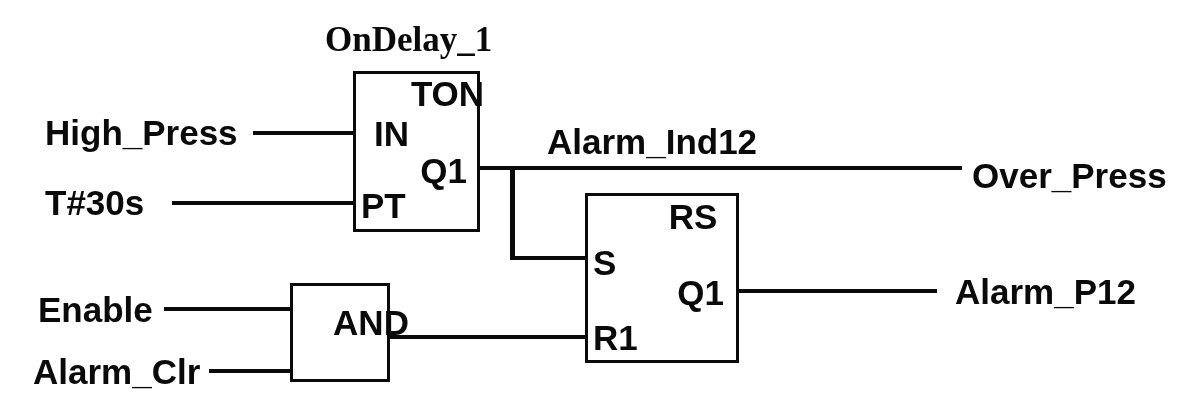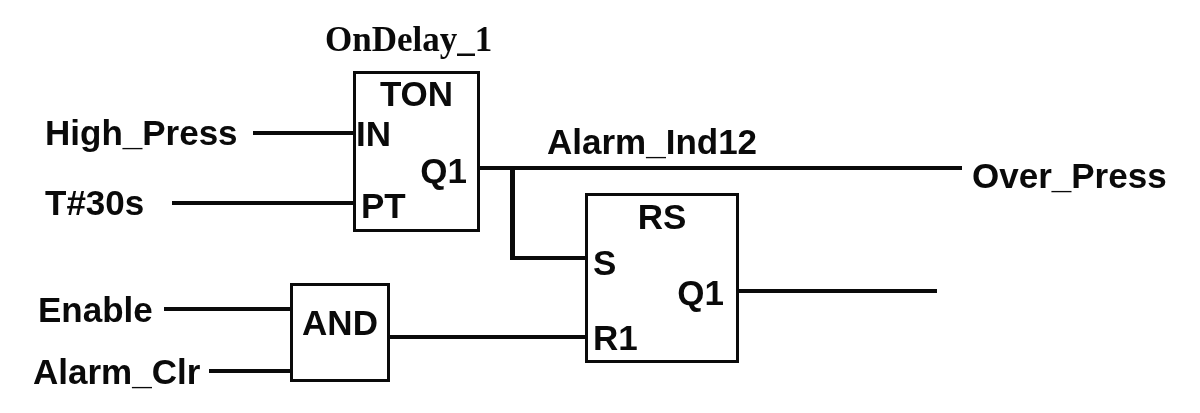--- a/index.html
+++ b/index.html
@@ -31,20 +31,21 @@
     border: 3px solid #0a0a0a;
     background: #ffffff;
     box-sizing: border-box;
   }
   .block-type {
     position: absolute;
     width: 100%;
     text-align: center;
     font: bold 35px/36px "Liberation Sans", sans-serif;
     color: #0a0a0a;
+    padding-left: 31px;
   }
   .pin {
     position: absolute;
     font: bold 35px/36px "Liberation Sans", sans-serif;
     color: #0a0a0a;
     white-space: nowrap;
   }
 </style>
 </head>
 <body>
@@ -71,32 +72,33 @@
   <div class="wire" style="left:209px; top:369px; width:83px; height:4px;"></div>
 
   <div class="wire" style="left:388px; top:335px; width:199px; height:4px;"></div>
 
   <div class="wire" style="left:718px; top:289px; width:219px; height:4px;"></div>
 
   <div class="label" style="left:325px; top:22px;font-family:Liberation Serif, serif;">OnDelay_1</div>
 
   <div class="block" style="left:353px; top:71px; width:127px; height:161px;">
     <div class="block-type" style="top:2px;">TON</div>
-    <div class="pin" style="left:0; top:42px;">IN</div>
+    <div class="pin" style="left:18px; top:42px;">IN</div>
     <div class="pin" style="right:10px; top:79px;">Q1</div>
     <div class="pin" style="left:5px; top:114px;">PT</div>
   </div>
 
   <div class="block" style="left:585px; top:193px; width:154px; height:170px;">
     <div class="block-type" style="top:3px;">RS</div>
     <div class="pin" style="left:5px; top:49px;">S</div>
     <div class="pin" style="right:12px; top:79px;">Q1</div>
     <div class="pin" style="left:5px; top:124px;">R1</div>
   </div>
 
   <div class="block" style="left:290px; top:283px; width:100px; height:99px;">
     <div class="block-type" style="top:19px;">AND</div>
   </div>
 
   <div class="label" style="left:547px; top:124px;">Alarm_Ind12</div>
   <div class="label" style="left:972px; top:158px;">Over_Press</div>
+  <div class="label" style="left:955px; top:274px;">Alarm_P12</div>
 
 </div>
 
 </body></html>

